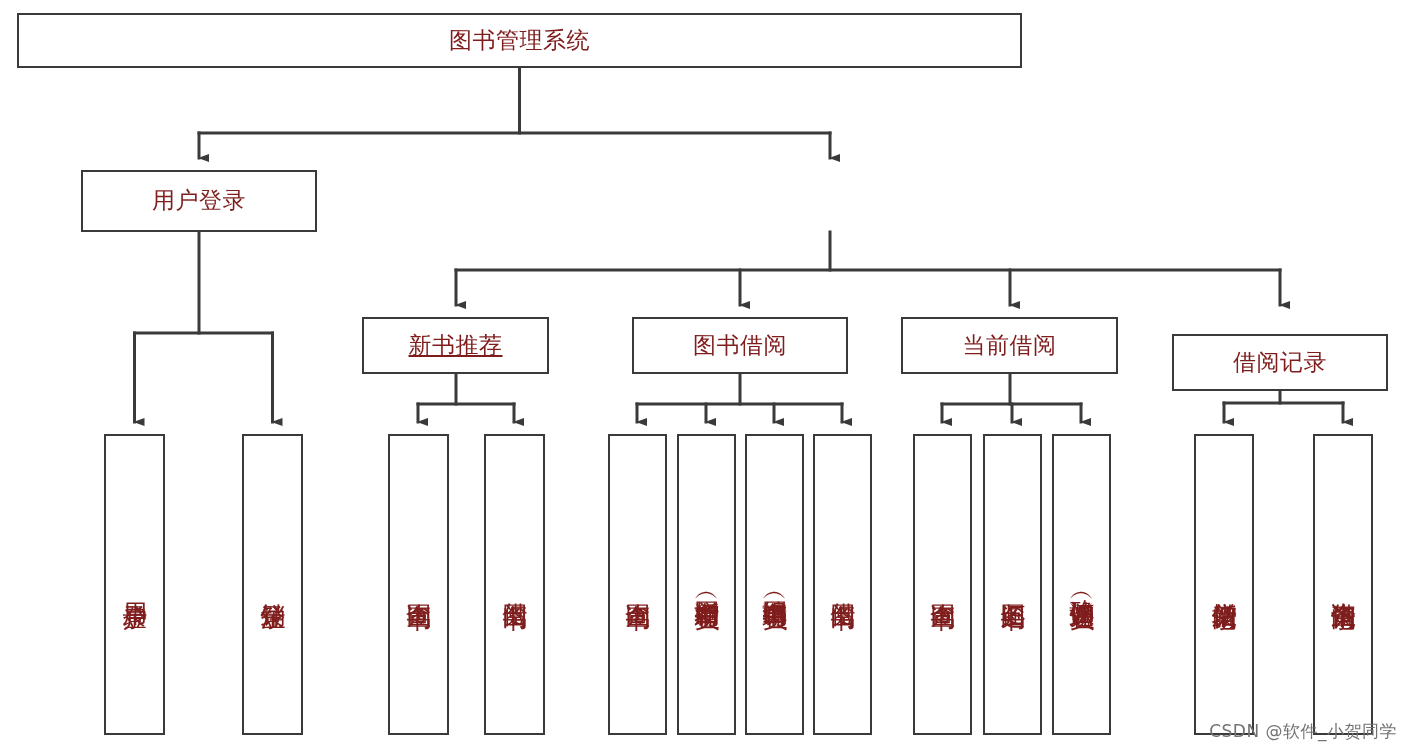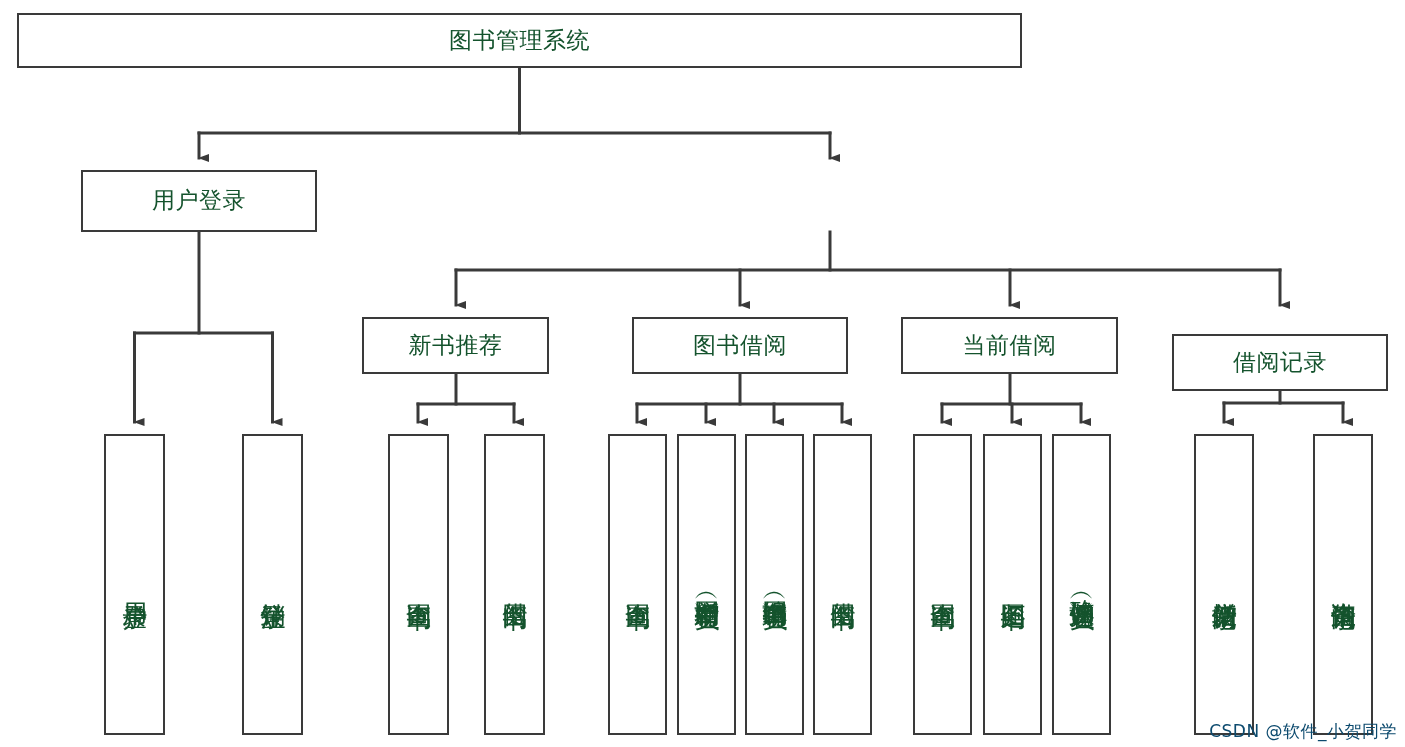--- a/index.html
+++ b/index.html
@@ -26,21 +26,21 @@
     height: 747px;
   }
   .node-box {
     position: absolute;
     box-sizing: border-box;
     border: 2.5px solid #3a3a3a;
     background: #ffffff;
     display: flex;
     align-items: center;
     justify-content: center;
-    color: #14532d;
+    color: #7f1d1d;
   }
   .node-box.horizontal .node-label {
     font-size: 23px;
     line-height: 1.1;
     white-space: nowrap;
     letter-spacing: 0.5px;
   }
   .node-box.vertical {
     align-items: center;
     justify-content: center;
@@ -52,21 +52,21 @@
     line-height: 1.12;
     letter-spacing: 1px;
     white-space: nowrap;
     text-align: center;
   }
   #watermark {
     position: absolute;
     right: 8px;
     bottom: 4px;
     font-size: 17px;
-    color: #0c4a6e;
+    color: #737373;
     letter-spacing: 0.5px;
     white-space: nowrap;
     pointer-events: none;
   }
 </style>
 </head>
 <body>
 
 <div id="diagram-root">
 
@@ -122,21 +122,21 @@
   </svg>
 
   <div class="node-box horizontal" style="left: 17px; top: 13px; width: 1005px; height: 55px;">
     <span class="node-label">图书管理系统</span>
   </div>
 
   <div class="node-box horizontal" style="left: 81px; top: 170px; width: 236px; height: 62px;">
     <span class="node-label">用户登录</span>
   </div>
 
-  <div class="node-box horizontal" style="left: 362px; top: 317px; width: 187px; height: 57px;">
+  <div class="node-box horizontal" style="left: 362px; top: 317px; width: 187px; height: 57px; text-decoration: underline;">
     <span class="node-label">新书推荐</span>
   </div>
   <div class="node-box horizontal" style="left: 901px; top: 317px; width: 217px; height: 57px;">
     <span class="node-label">当前借阅</span>
   </div>
   <div class="node-box horizontal" style="left: 632px; top: 317px; width: 216px; height: 57px;">
     <span class="node-label">图书借阅</span>
   </div>
   <div class="node-box horizontal" style="left: 1172px; top: 317px; width: 216px; height: 57px; margin-top: 17px;">
     <span class="node-label">借阅记录</span>

